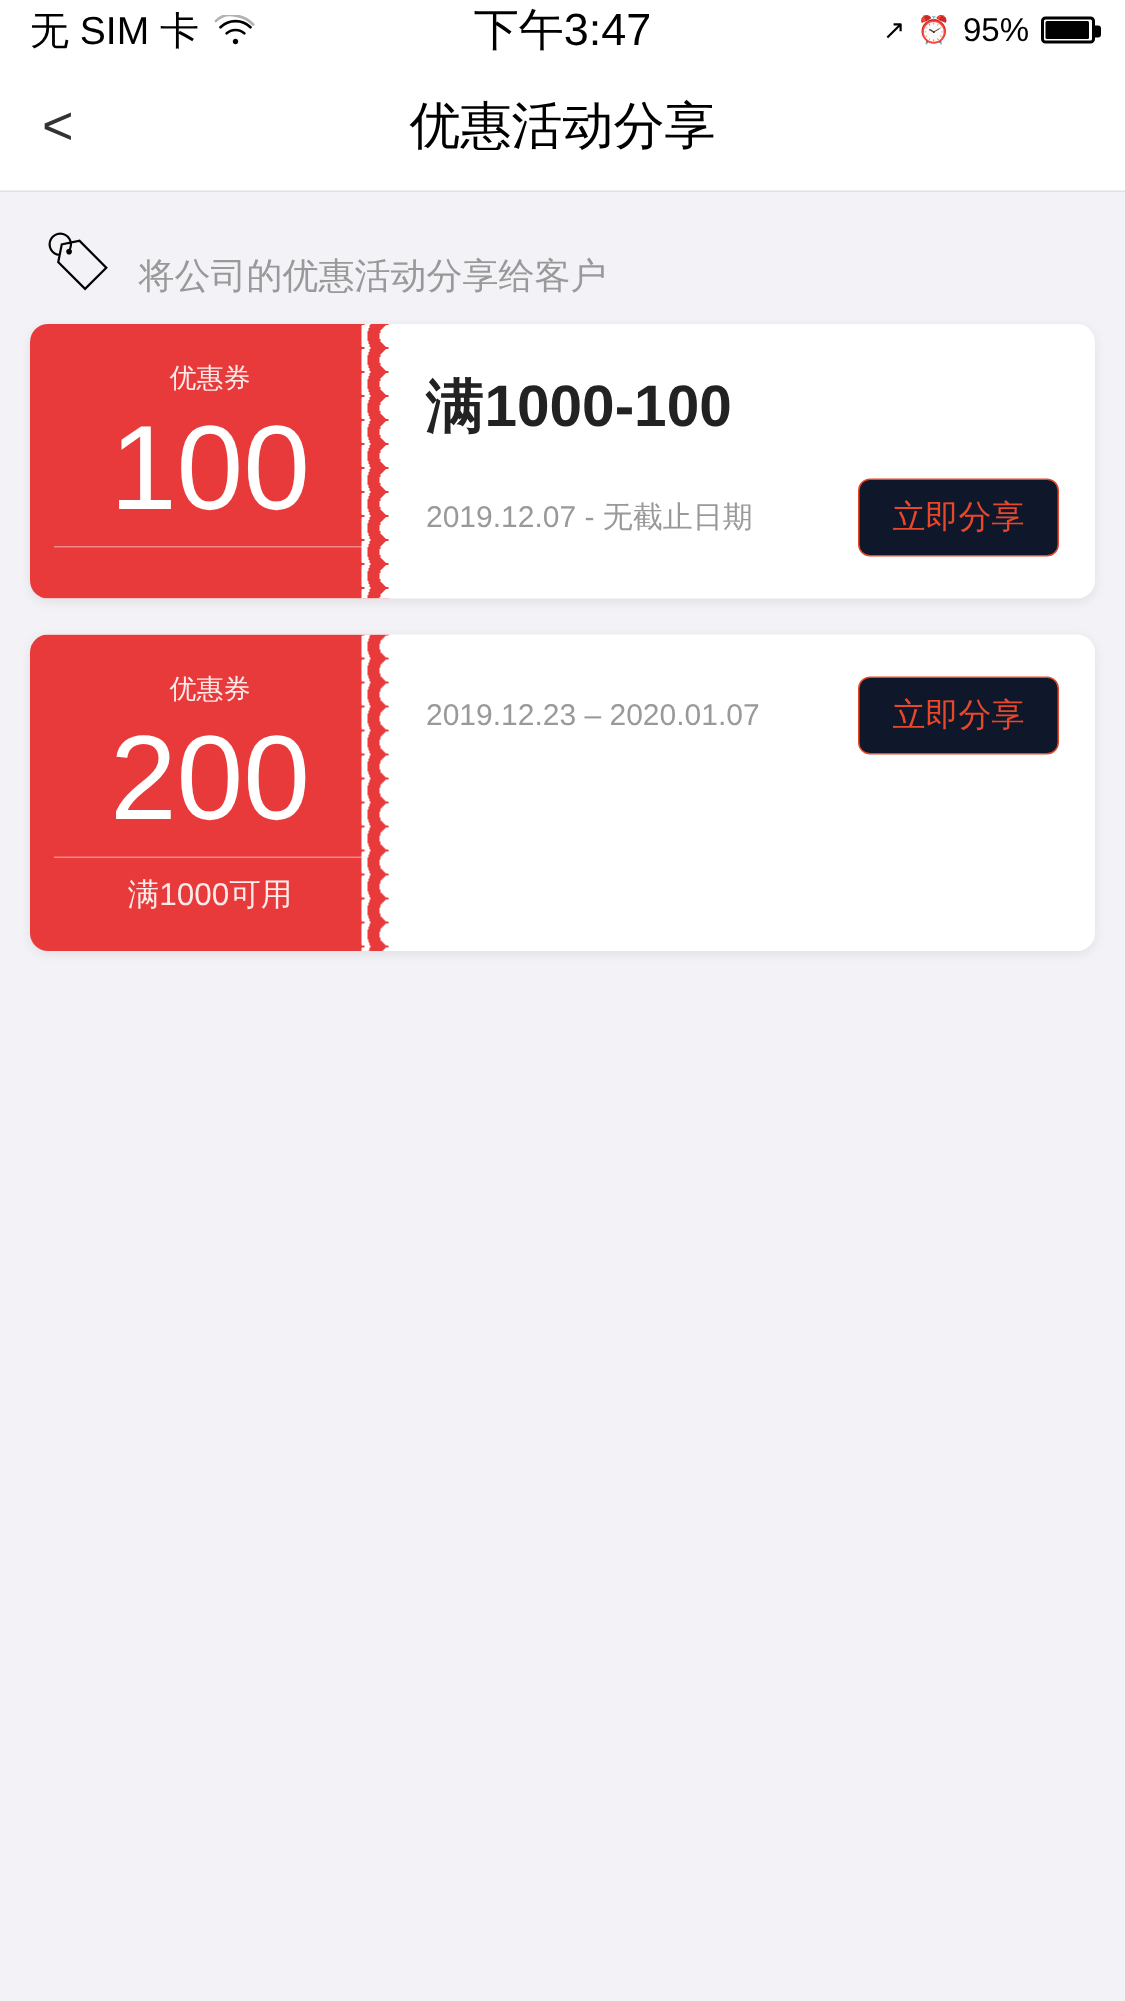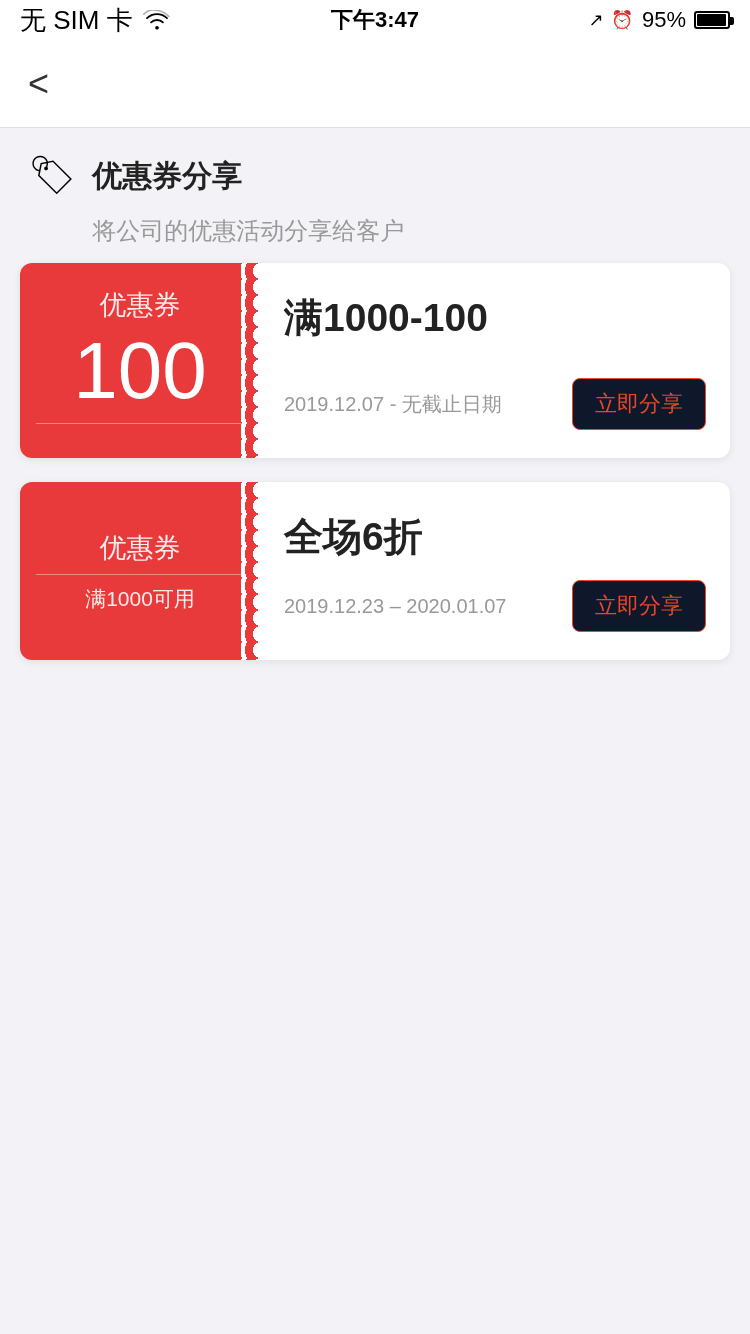--- a/index.html
+++ b/index.html
@@ -24,22 +24,22 @@
       font-size: 24px;
       font-weight: 500;
     }
     .status-left {
       display: flex;
       align-items: center;
       gap: 10px;
       font-size: 26px;
     }
     .status-center {
-      font-size: 22px;
-      font-weight: 700;
+      font-size: 30px;
+      font-weight: 400;
       position: absolute;
       left: 50%;
       transform: translateX(-50%);
     }
     .status-right {
       display: flex;
       align-items: center;
       gap: 8px;
       font-size: 22px;
     }
@@ -161,21 +161,21 @@
       right: -1px;
       top: 0;
       bottom: 0;
       width: 20px;
       background: repeating-radial-gradient(circle at right, #fff 0, #fff 8px, transparent 8px, transparent 16px);
       background-size: 16px 16px;
       background-position: right top;
     }
 
     .coupon-label {
-      font-size: 27px;
+      font-size: 18px;
       color: rgba(255,255,255,0.9);
       margin-bottom: 8px;
     }
     .coupon-amount {
       font-size: 80px;
       font-weight: 400;
       color: #fff;
       line-height: 1;
       margin-bottom: 12px;
     }
@@ -260,26 +260,26 @@
     <span style="font-size:18px;">⏰</span>
     <span>95%</span>
     <div class="battery-icon">
       <div class="battery-fill"></div>
     </div>
   </div>
 </div>
 
 <div class="nav-bar">
   <span class="nav-back">&lt;</span>
+  <span class="nav-title">优惠活动分享</span>
 </div>
 
 <div class="section-header">
   <span class="section-icon">🏷</span>
   <div class="section-text-group">
-    <span class="section-title">优惠券分享</span>
     <span class="section-subtitle">将公司的优惠活动分享给客户</span>
   </div>
 </div>
 
 <div class="coupon-list">
 
   <div class="coupon-card">
     <div class="coupon-left">
       <span class="coupon-label">优惠券</span>
       <span class="coupon-amount">100</span>
@@ -290,25 +290,25 @@
       <div class="coupon-footer">
         <span class="coupon-date">2019.12.07 - 无截止日期</span>
         <button class="share-btn">立即分享</button>
       </div>
     </div>
   </div>
 
   <div class="coupon-card">
     <div class="coupon-left">
       <span class="coupon-label">优惠券</span>
+      <span class="coupon-amount">200</span>
       <div class="coupon-condition-divider"></div>
       <span class="coupon-condition">满1000可用</span>
     </div>
     <div class="coupon-right">
-      <span class="coupon-name">全场6折</span>
       <div class="coupon-footer">
         <span class="coupon-date">2019.12.23 – 2020.01.07</span>
         <button class="share-btn">立即分享</button>
       </div>
     </div>
   </div>
 
 </div>
 
 <div class="empty-area"></div>

